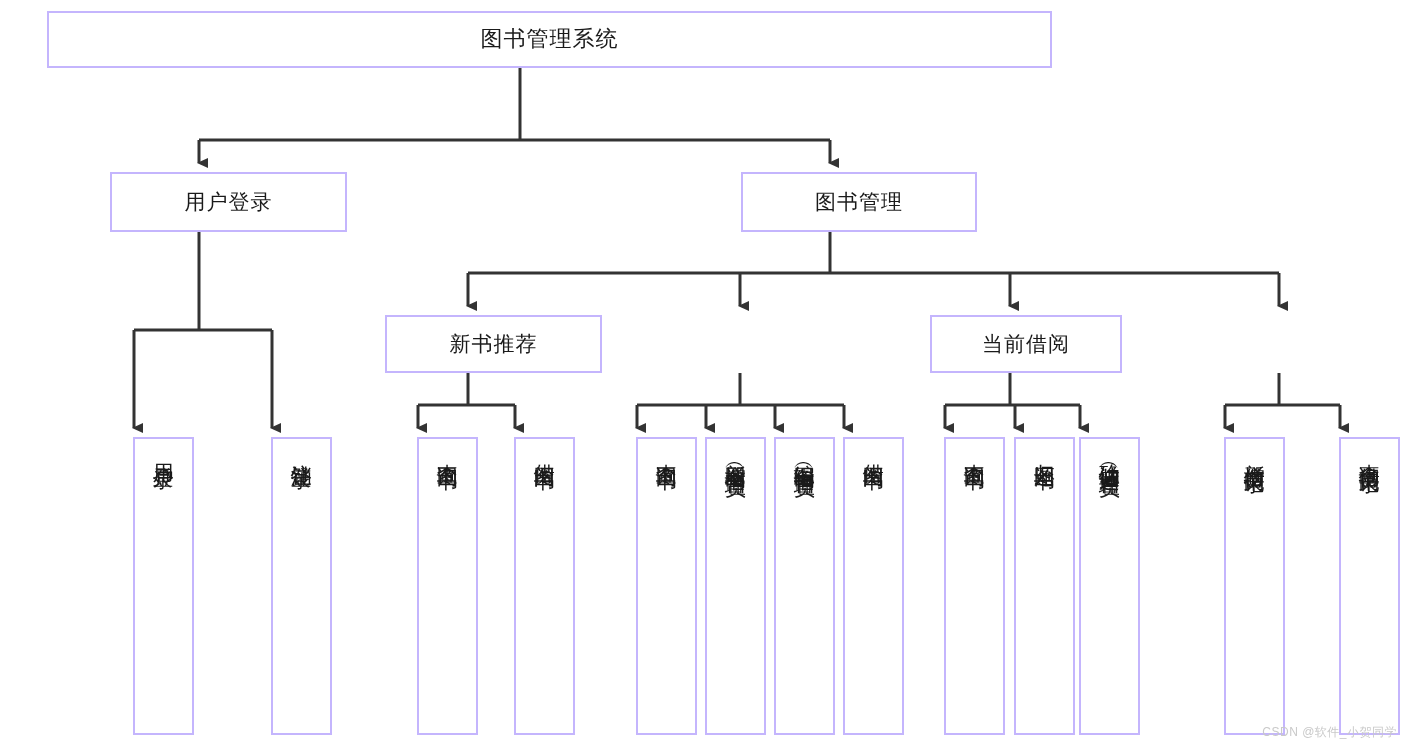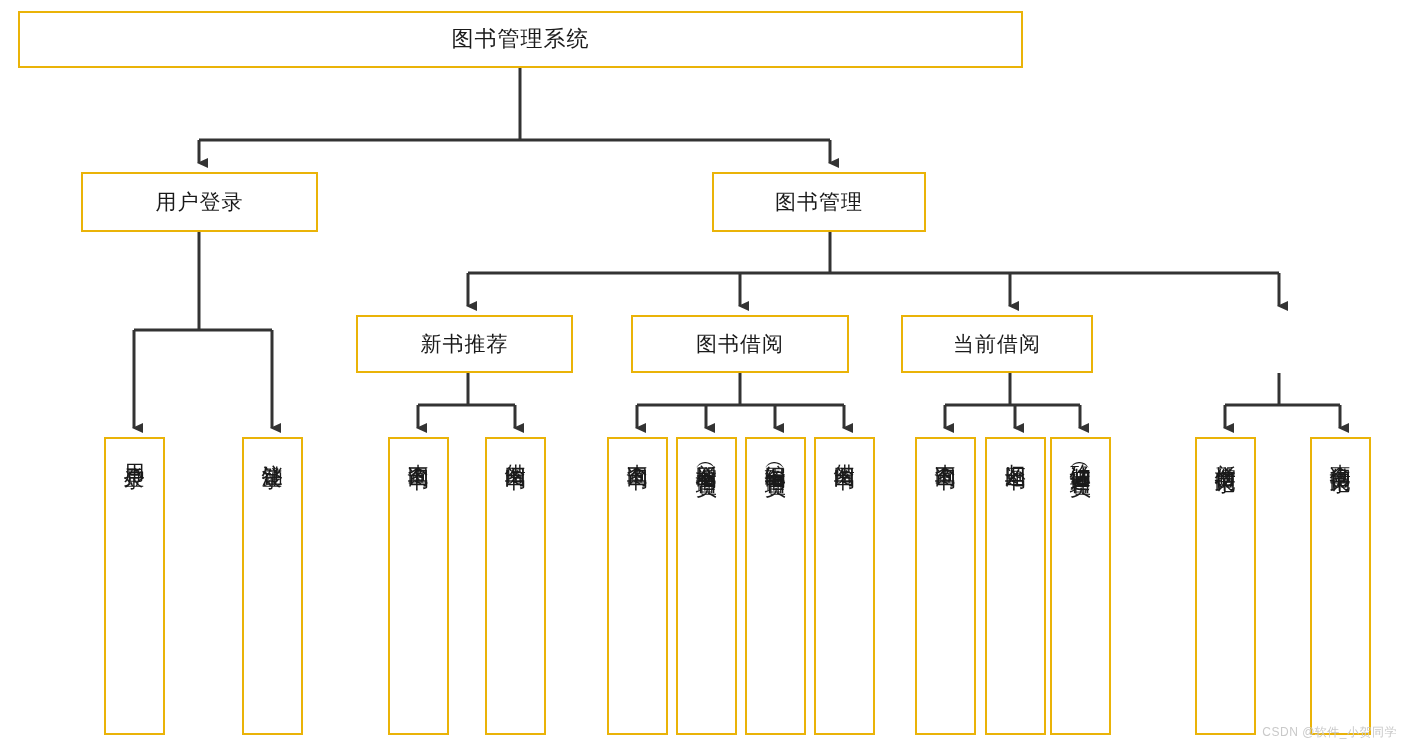--- a/index.html
+++ b/index.html
@@ -21,27 +21,28 @@
     position: absolute;
     left: 0;
     top: 0;
     width: 1405px;
     height: 747px;
     pointer-events: none;
   }
   .node {
     position: absolute;
     box-sizing: border-box;
-    border: 2px solid #eab308;
+    border: 2px solid #c4b5fd;
     background: #ffffff;
     display: flex;
     align-items: center;
     justify-content: center;
     color: #1a1a1a;
     text-align: left;
+    margin-left: 29px;
   }
   .node.horiz {
     font-size: 21px;
     letter-spacing: 1px;
     line-height: 1.2;
   }
   .node.root {
     font-size: 22px;
   }
   .node.leaf {
@@ -125,31 +126,28 @@
   </svg>
 
   <div class="node horiz root" style="left:18px; top:11px; width:1005px; height:57px;">
     <span>图书管理系统</span>
   </div>
 
   <div class="node horiz" style="left:81px; top:172px; width:237px; height:60px;">
     <span>用户登录</span>
   </div>
 
-  <div class="node horiz" style="left:712px; top:172px; width:214px; height:60px;">
+  <div class="node horiz" style="left:712px; top:172px; width:236px; height:60px;">
     <span>图书管理</span>
   </div>
 
   <div class="node horiz" style="left:356px; top:315px; width:217px; height:58px;">
     <span>新书推荐</span>
   </div>
 
-  <div class="node horiz" style="left:631px; top:315px; width:218px; height:58px;">
-    <span>图书借阅</span>
-  </div>
 
   <div class="node horiz" style="left:901px; top:315px; width:192px; height:58px;">
     <span>当前借阅</span>
   </div>
 
 
   <div class="node leaf" style="left:104px; top:437px; width:61px; height:298px;">
     <span class="vtext">用户登录</span>
   </div>
 

